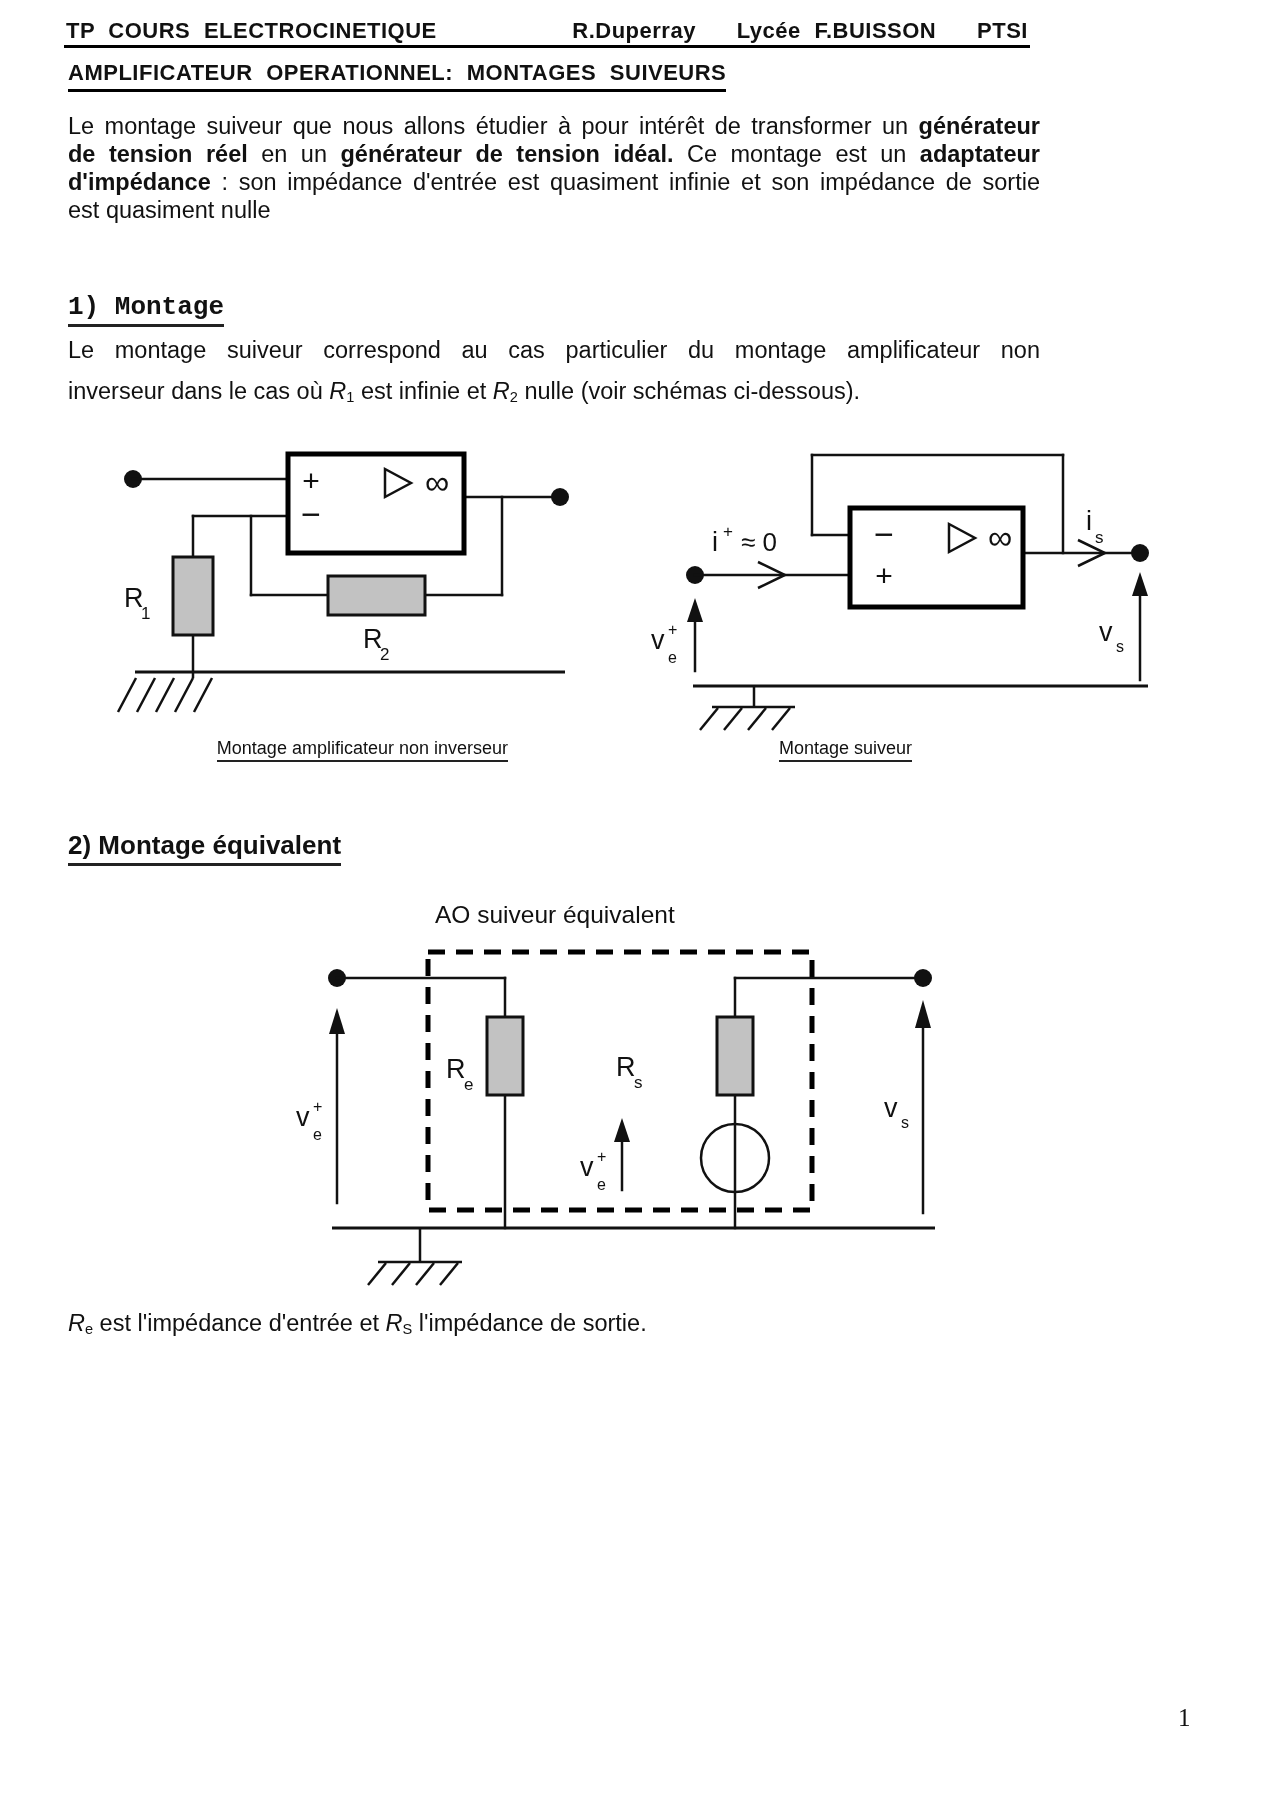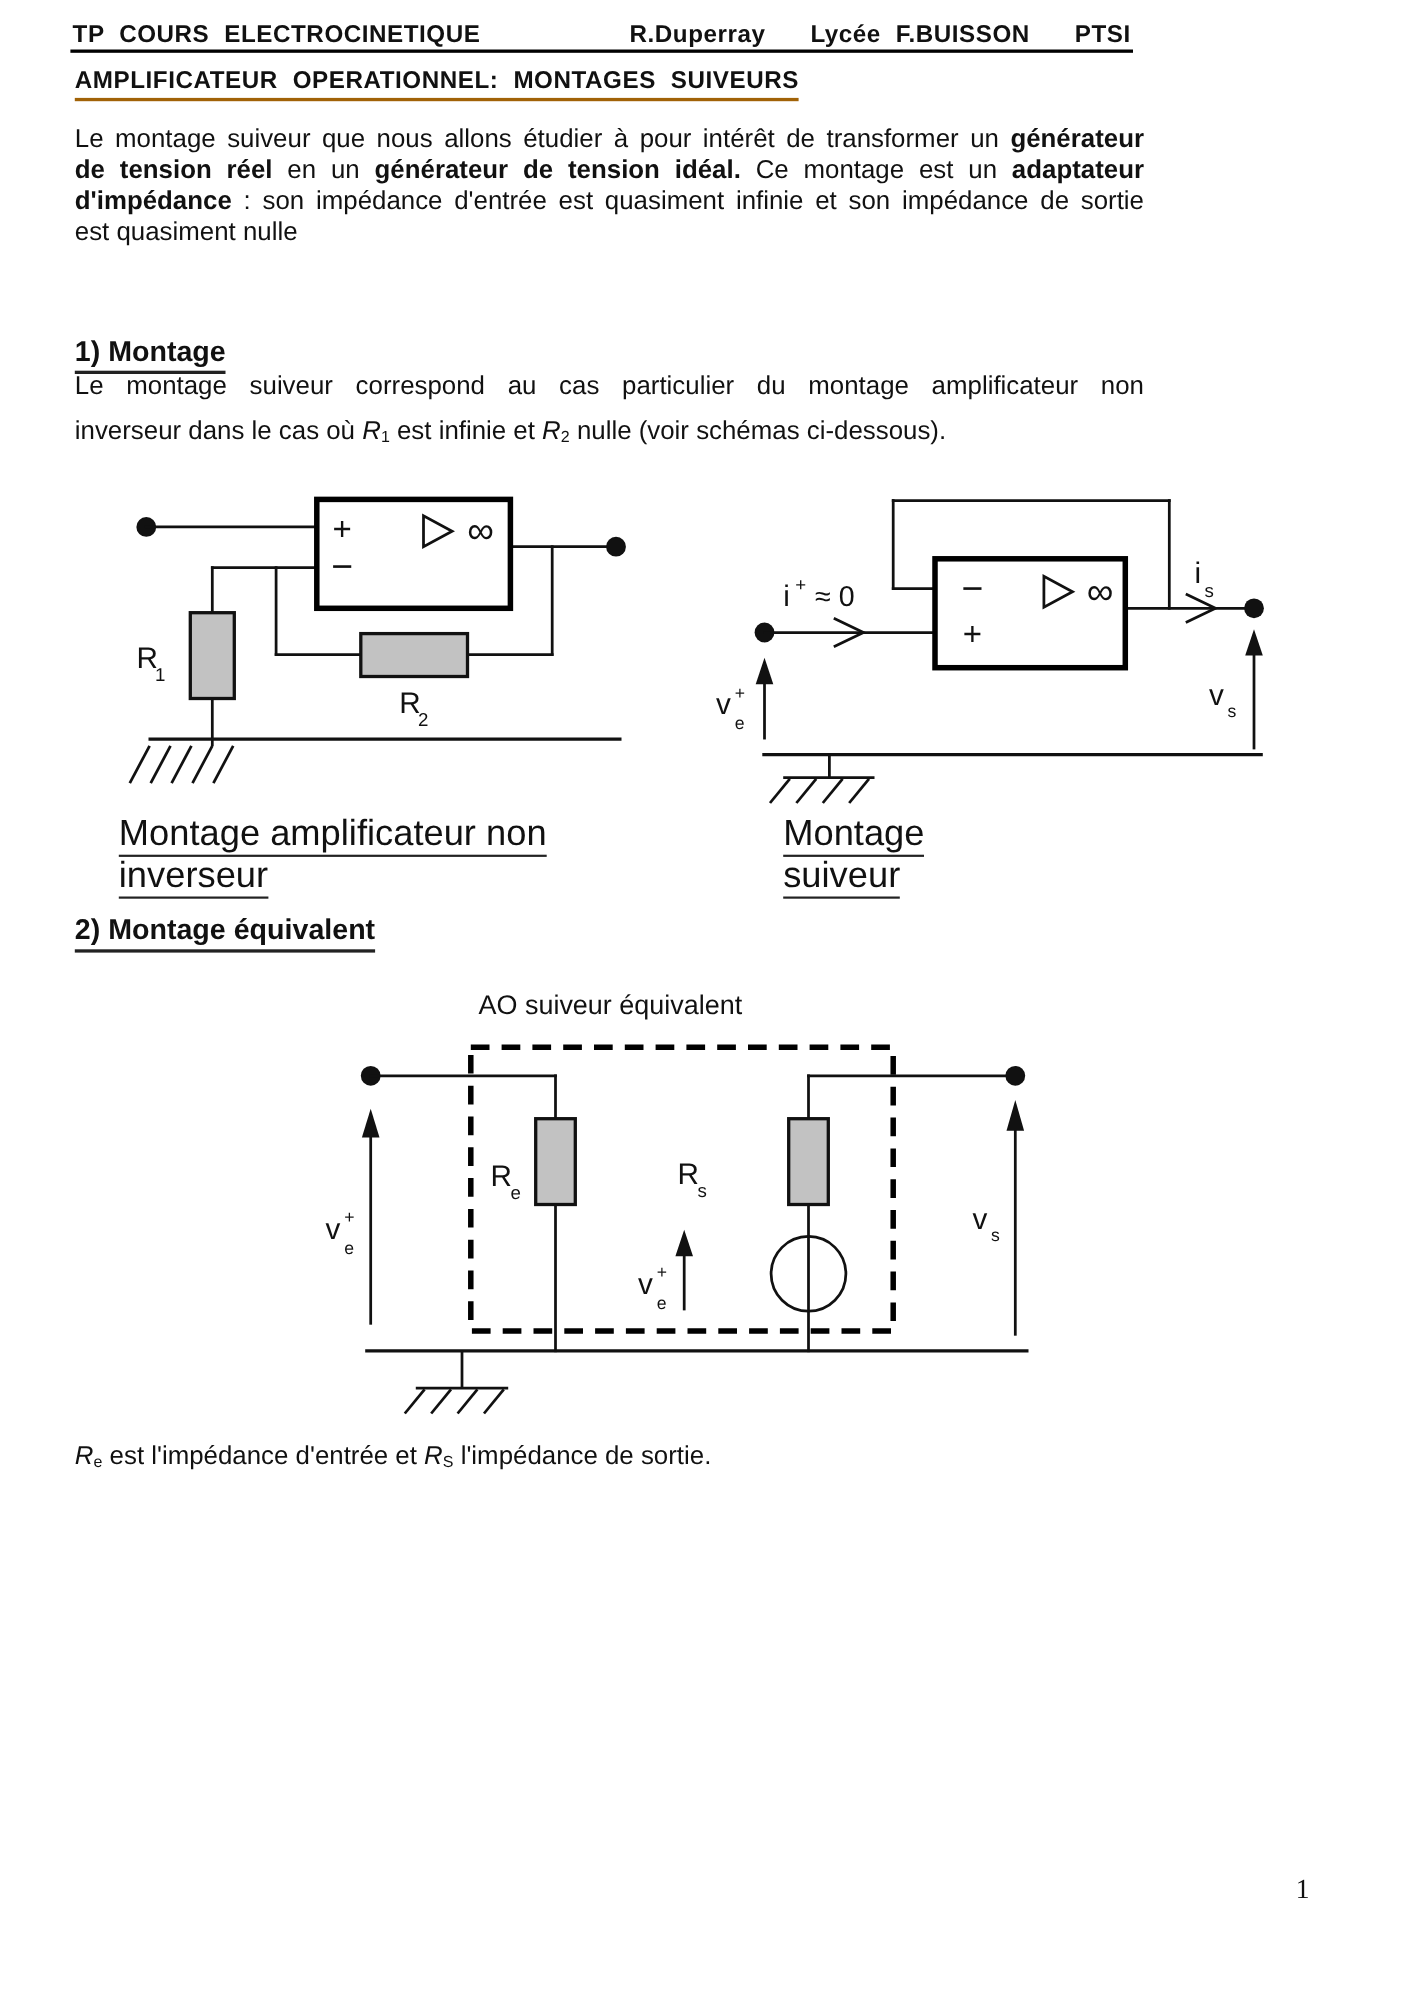--- a/index.html
+++ b/index.html
@@ -4,35 +4,35 @@
 <style>
   html,body{margin:0;padding:0;}
   body{width:1280px;height:1811px;background:#ffffff;position:relative;
        font-family:"Liberation Sans",sans-serif;color:#111;}
   .abs{position:absolute;}
   
   .header{left:66px;top:18px;width:962px;display:flex;justify-content:space-between;
           font-weight:bold;font-size:22px;letter-spacing:.5px;word-spacing:7px;white-space:pre;}
   .header-rule{left:64px;top:45px;width:966px;height:3px;background:#000;}
   .doc-title{left:68px;top:60px;font-weight:bold;font-size:22px;letter-spacing:.5px;word-spacing:7px;
-             border-bottom:3px solid #a16207;padding-bottom:3px;display:inline-block;white-space:pre;}
+             border-bottom:3px solid #000000;padding-bottom:3px;display:inline-block;white-space:pre;}
   
   .para{left:68px;width:972px;font-size:23.5px;}
   .line{text-align:justify;text-align-last:justify;}
   .line.last{text-align:left;text-align-last:left;}
   .intro{top:112px;line-height:28px;}
   .p2{top:330px;line-height:41px;}
   .b{font-weight:bold;}
   .i{font-style:italic;}
   .sub{font-size:62%;vertical-align:-0.18em;}
   .sec-heading{left:68px;font-weight:bold;font-size:26px;border-bottom:3px solid #222;
                padding-bottom:2px;display:inline-block;}
-  .h1pos{top:304px;}
+  .h1pos{top:292px;font-family:Liberation Mono, monospace;}
   .h2pos{top:830px;}
-  .caption{top:738px;text-align:left;font-size:33px;}
+  .caption{top:738px;text-align:right;font-size:18px;}
   .cap1{left:108px;width:400px;}
   .cap2{left:712px;width:200px;}
   .caption span{border-bottom:2.5px solid #222;padding-bottom:2px;}
   .fig2-title{left:435px;top:901px;width:300px;font-size:24.5px;}
   .closing{left:68px;top:1310px;font-size:23.5px;}
   .page-number{left:1178px;top:1704px;font-size:25px;font-family:"Liberation Serif",serif;}
   
   svg{position:absolute;left:0;overflow:visible;}
   .w{stroke:#111;stroke-width:2.5;stroke-linecap:square;fill:none;}
   .rail{stroke:#111;stroke-width:3;fill:none;}

